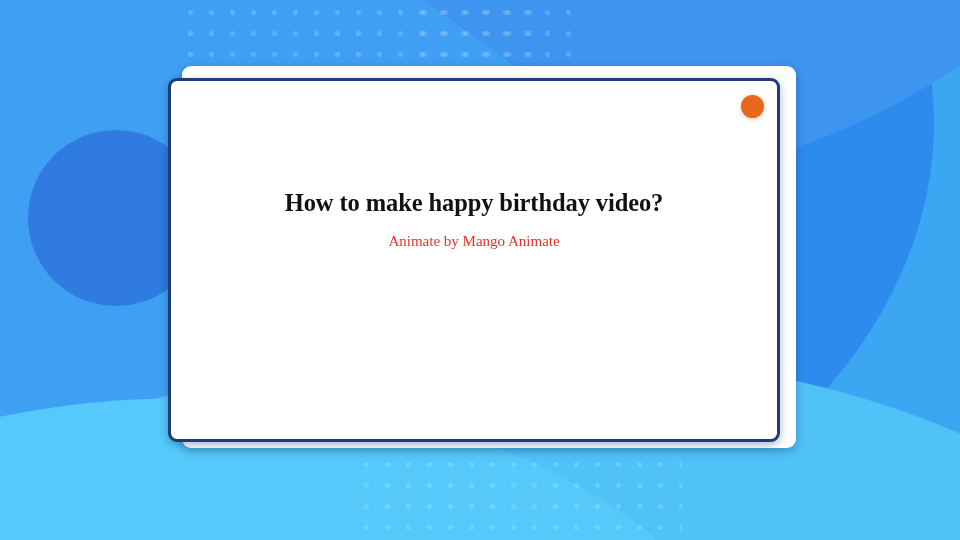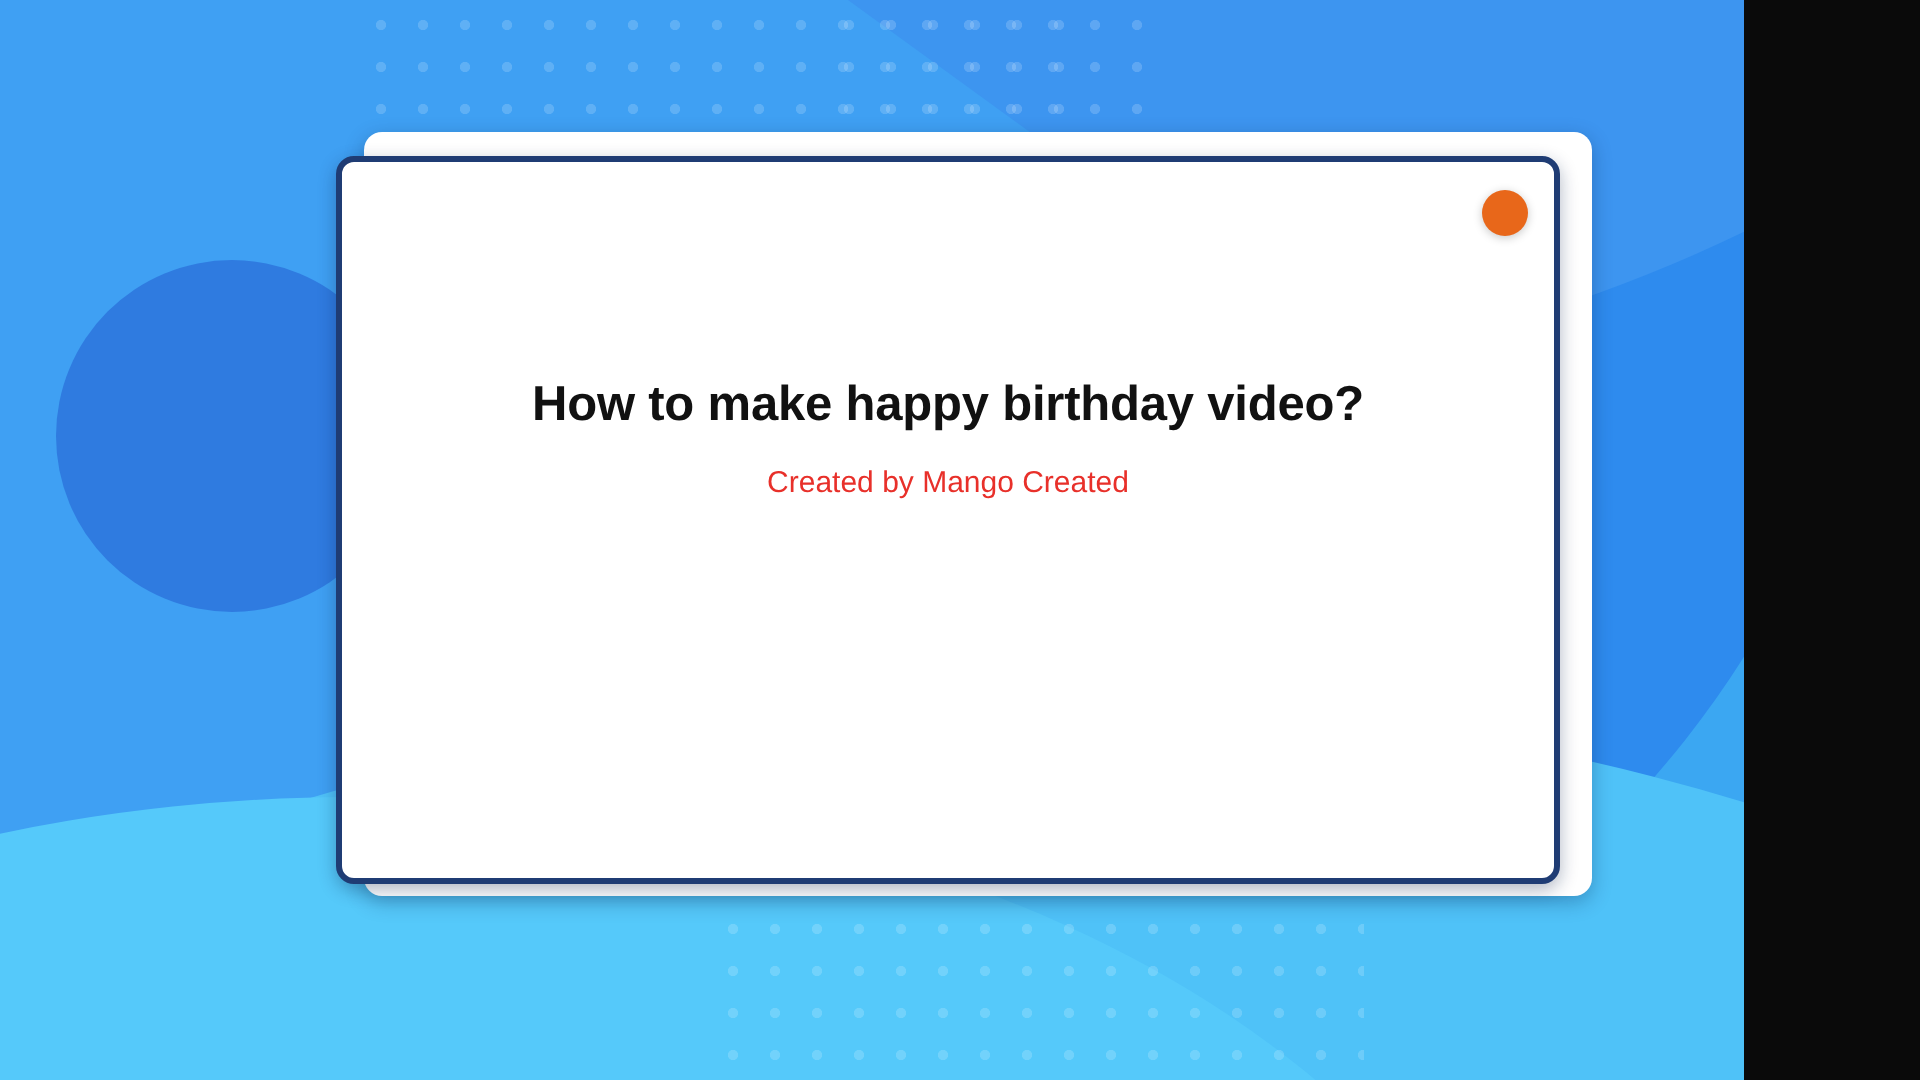--- a/index.html
+++ b/index.html
@@ -2,24 +2,24 @@
 <html><head>
 <meta charset="utf-8">
 <style>
   html, body {
     margin: 0;
     padding: 0;
     background: #0a0a0a;
   }
   #stage {
     position: relative;
-    width: 872px;
+    width: 960px;
     height: 540px;
     overflow: hidden;
-    font-family: Liberation Sans, sans-serif;
+    font-family: Liberation Serif, serif;
   }
 
   
   .bg-base {
     position: absolute;
     inset: 0;
     background: #3BA7F2;
   }
   
   .bg-shape-a {
@@ -192,17 +192,17 @@
   <div class="dots dots-top"></div>
   <div class="dots dots-topright"></div>
   <div class="dots dots-bottom"></div>
 
   <div class="card-back"></div>
 
   <div class="card-front">
     <div class="orange-dot"></div>
     <div class="slide-body">
       <h1 class="slide-title">How to make happy birthday video?</h1>
-      <p class="slide-subtitle">Created by Mango Created</p>
+      <p class="slide-subtitle">Animate by Mango Animate</p>
     </div>
   </div>
 
 </div>
 
 </body></html>

